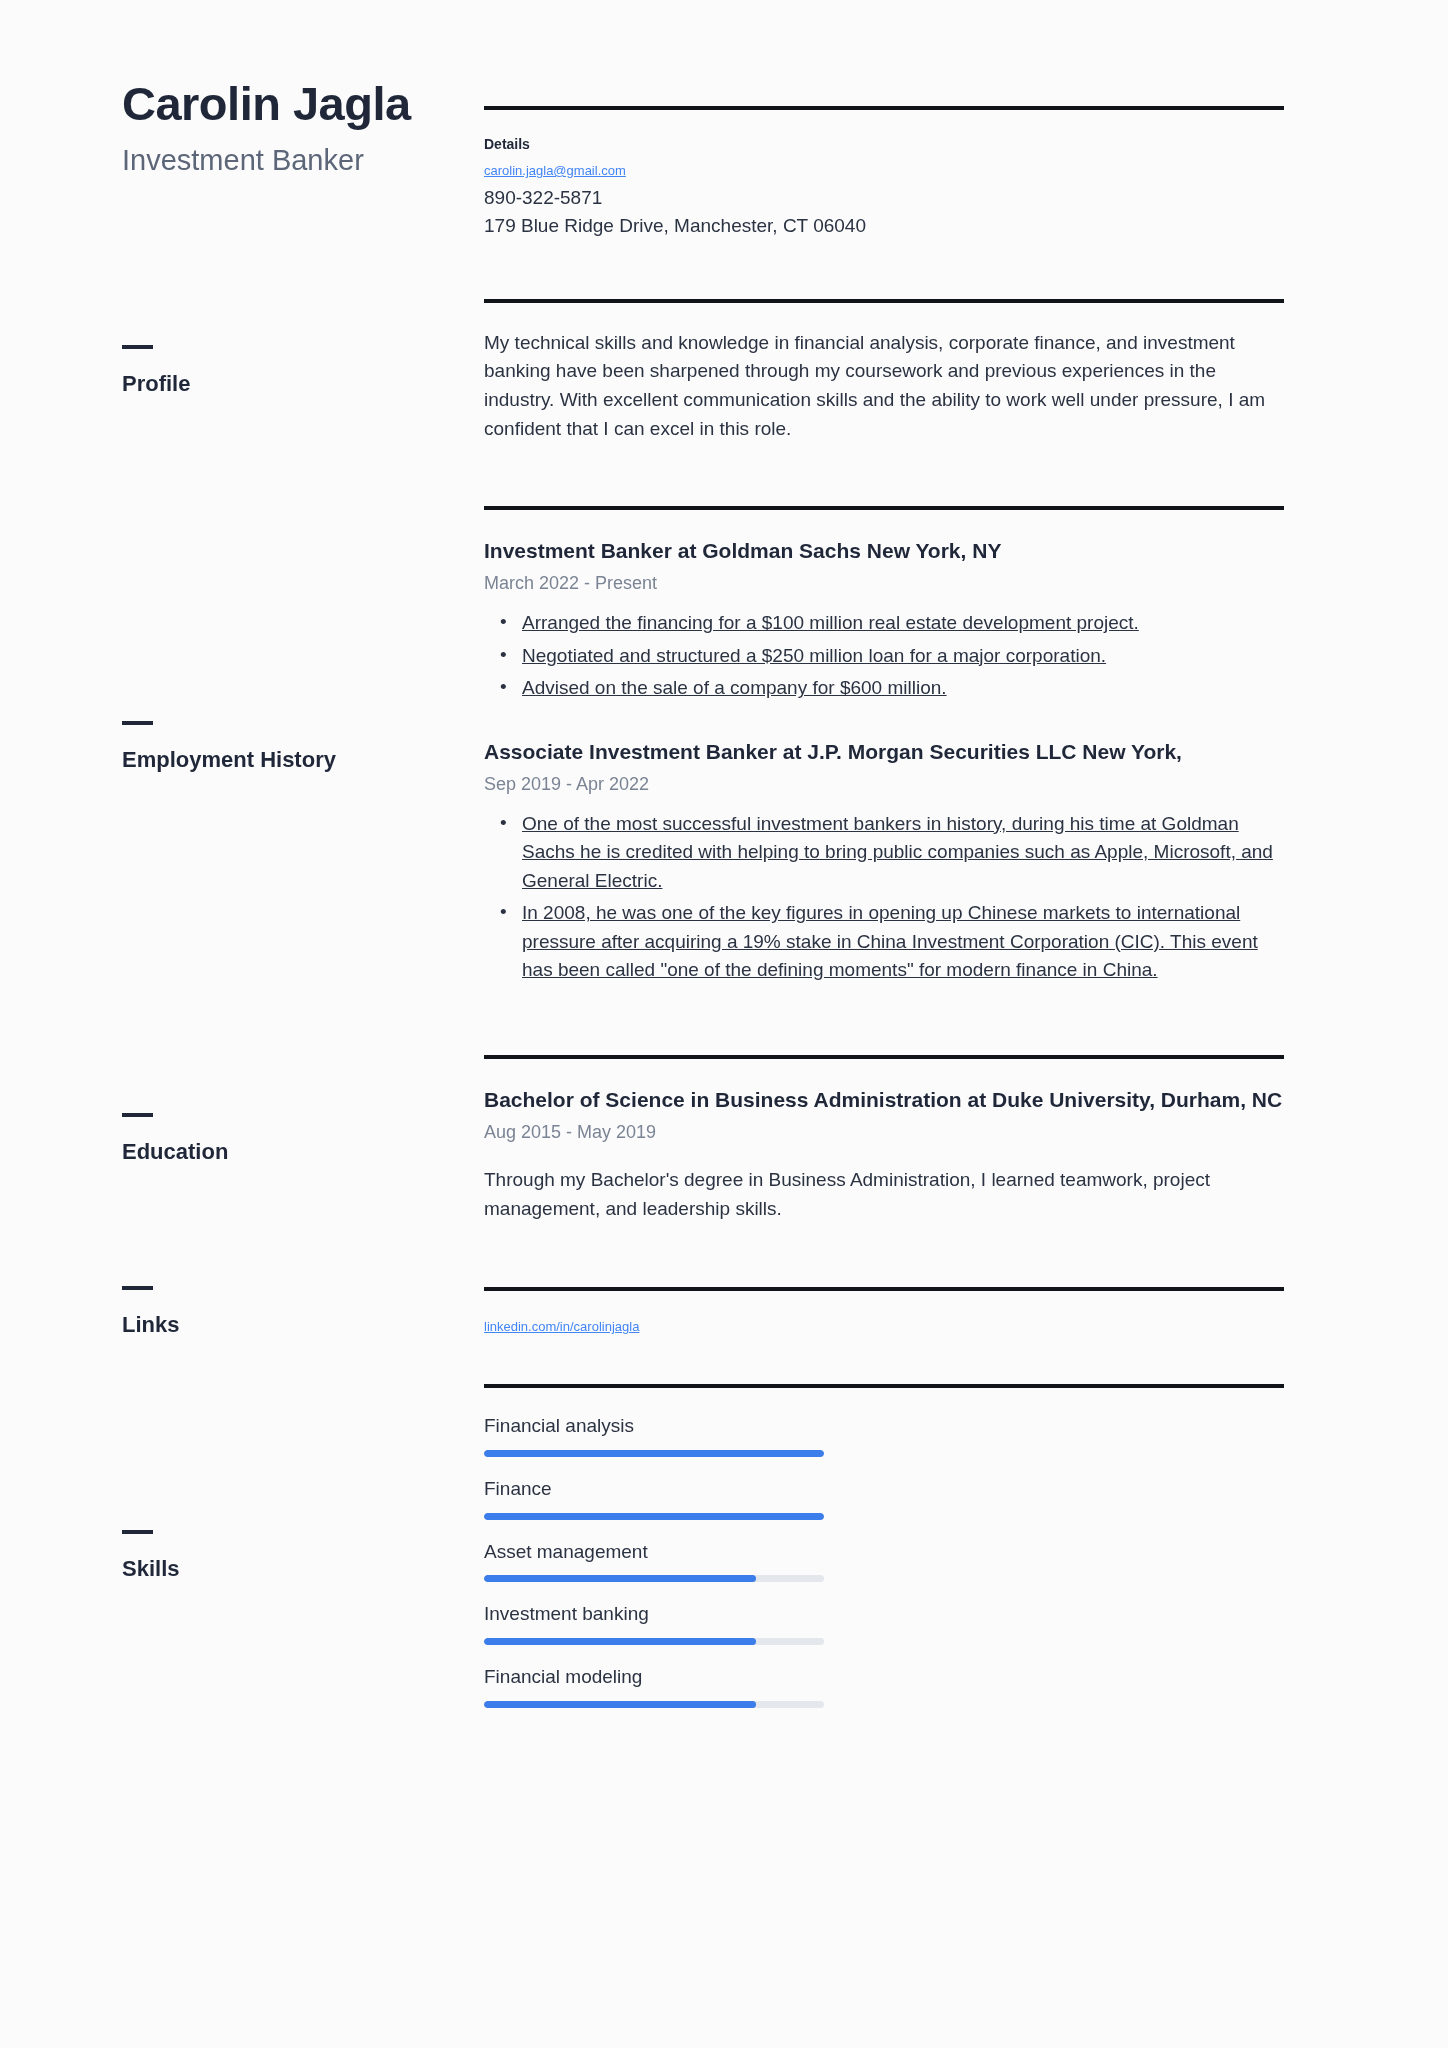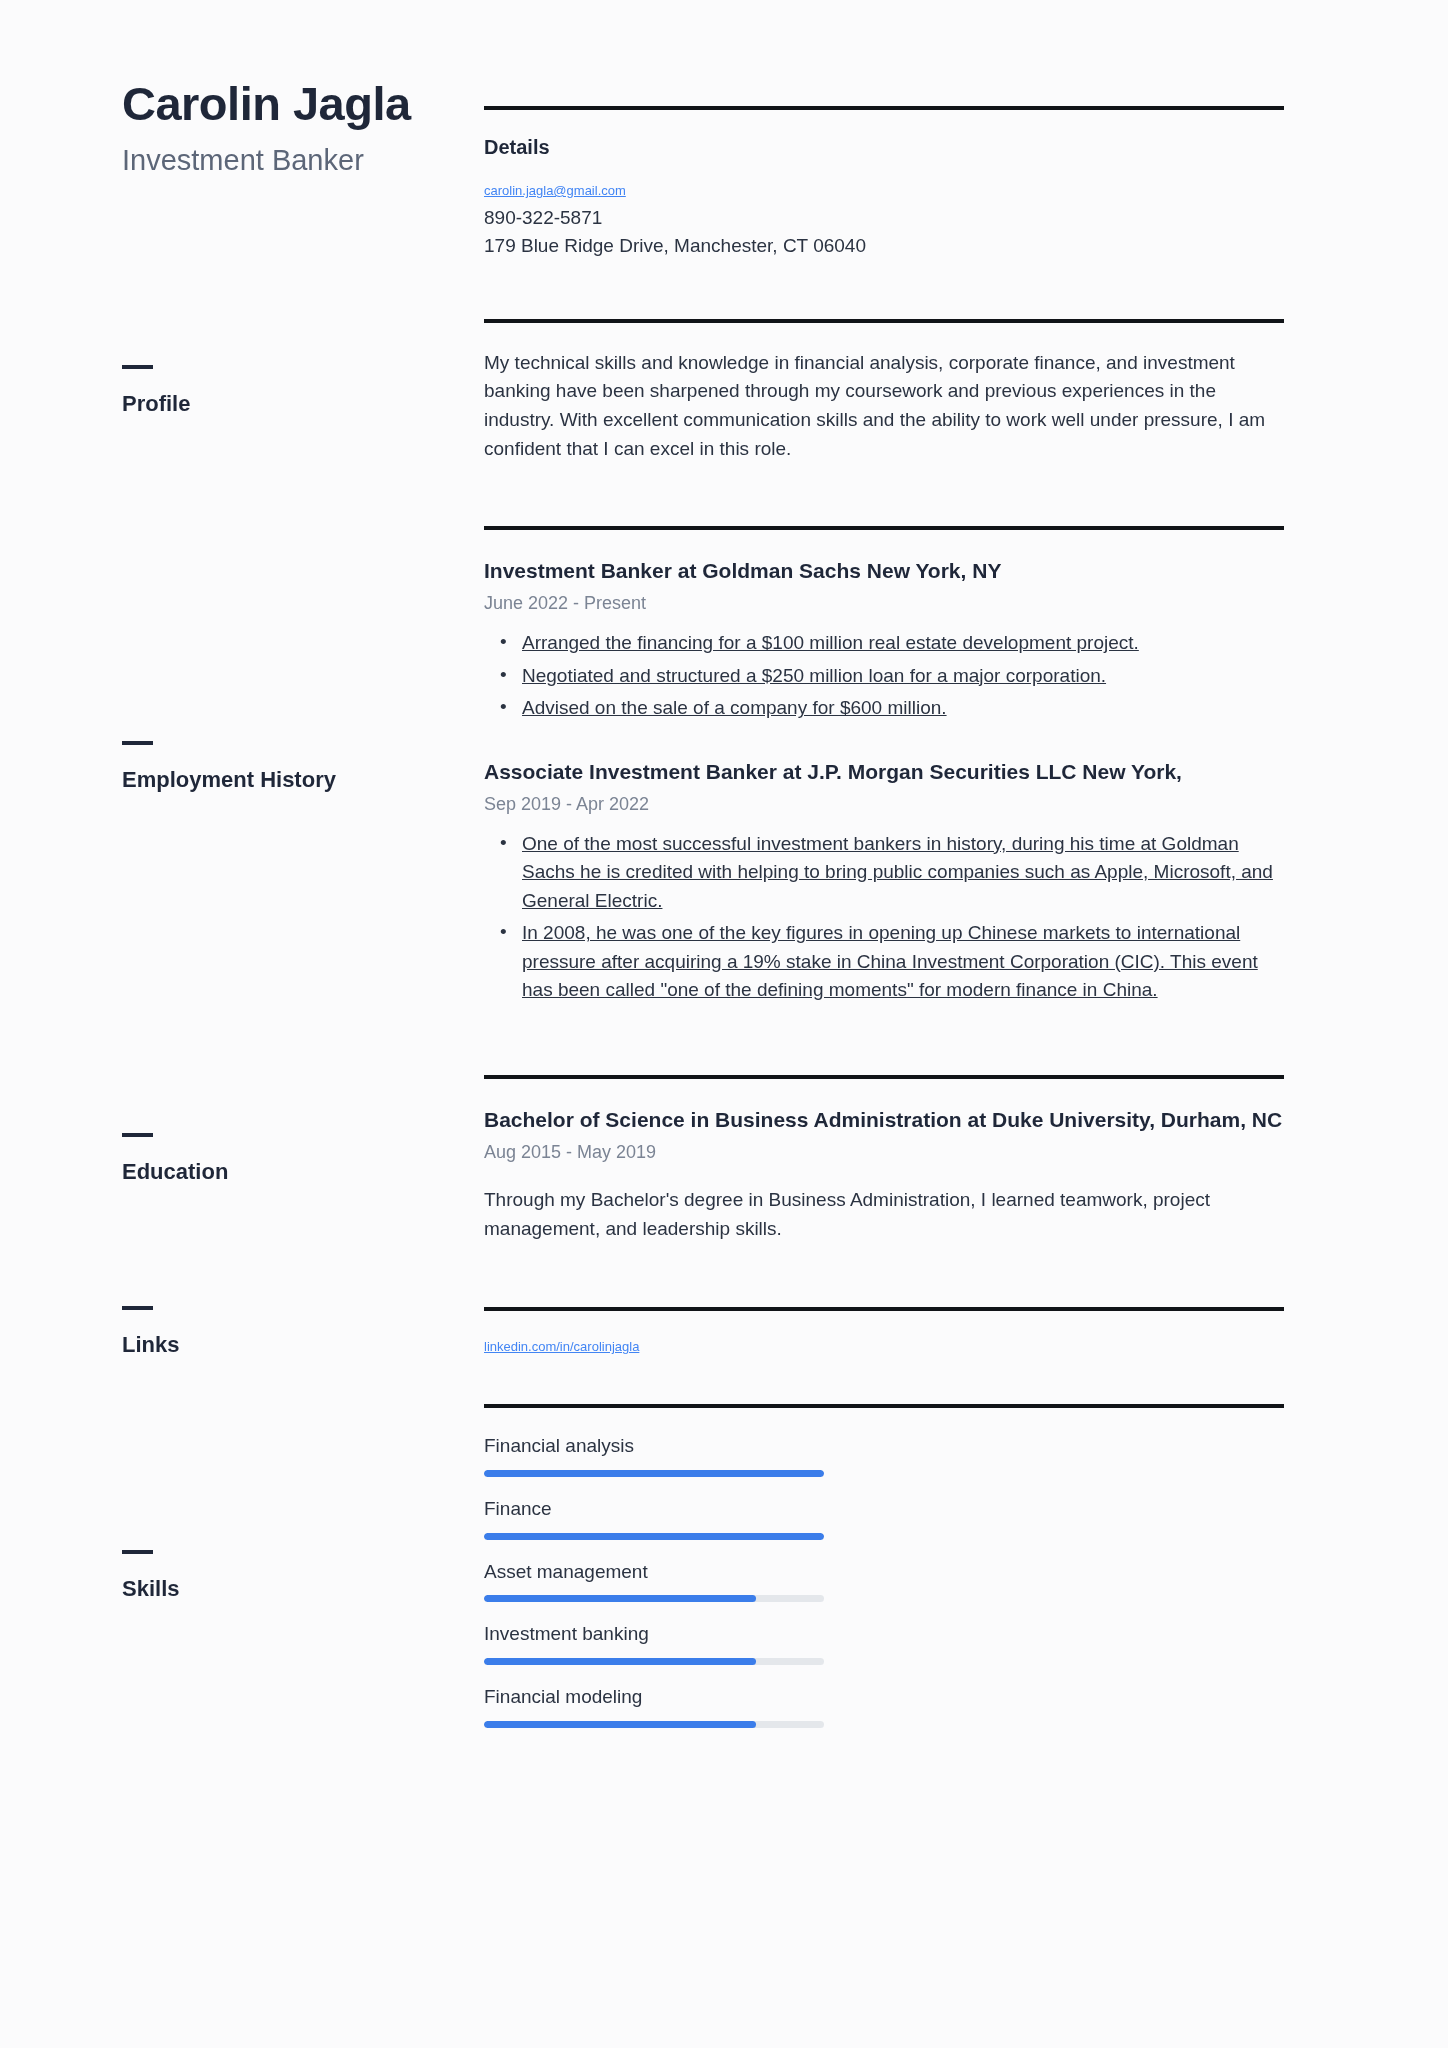--- a/index.html
+++ b/index.html
@@ -135,24 +135,24 @@
   }
 
   a.link {
     color: #4285f4;
     text-decoration: underline;
     font-size: 13px;
     line-height: 1.5;
   }
 
   .details-title {
-    font-size: 20px;
+    font-size: 14px;
     font-weight: bold;
     color: #1f2739;
-    margin-bottom: 16px;
+    margin-bottom: 3px;
   }
   .detail-line {
     font-size: 19px;
     line-height: 1.50;
     color: #2b3342;
   }
 
   
   .section {
     margin-top: 0;
@@ -226,21 +226,21 @@
   <div class="row section sp-emp">
     <div class="col-left">
       <div class="section-dash"></div>
       <div class="section-label">Employment History</div>
     </div>
     <div class="col-right">
       <div class="rule"></div>
 
       <div class="job">
         <div class="block-title">Investment Banker at Goldman Sachs New York, NY</div>
-        <div class="block-date">June 2022 - Present</div>
+        <div class="block-date">March 2022 - Present</div>
         <ul class="bullets">
           <li>Arranged the financing for a $100 million real estate development project.</li>
           <li>Negotiated and structured a $250 million loan for a major corporation.</li>
           <li>Advised on the sale of a company for $600 million.</li>
         </ul>
       </div>
 
       <div class="job">
         <div class="block-title">Associate Investment Banker at J.P. Morgan Securities LLC New York,</div>
         <div class="block-date">Sep 2019 - Apr 2022</div>

